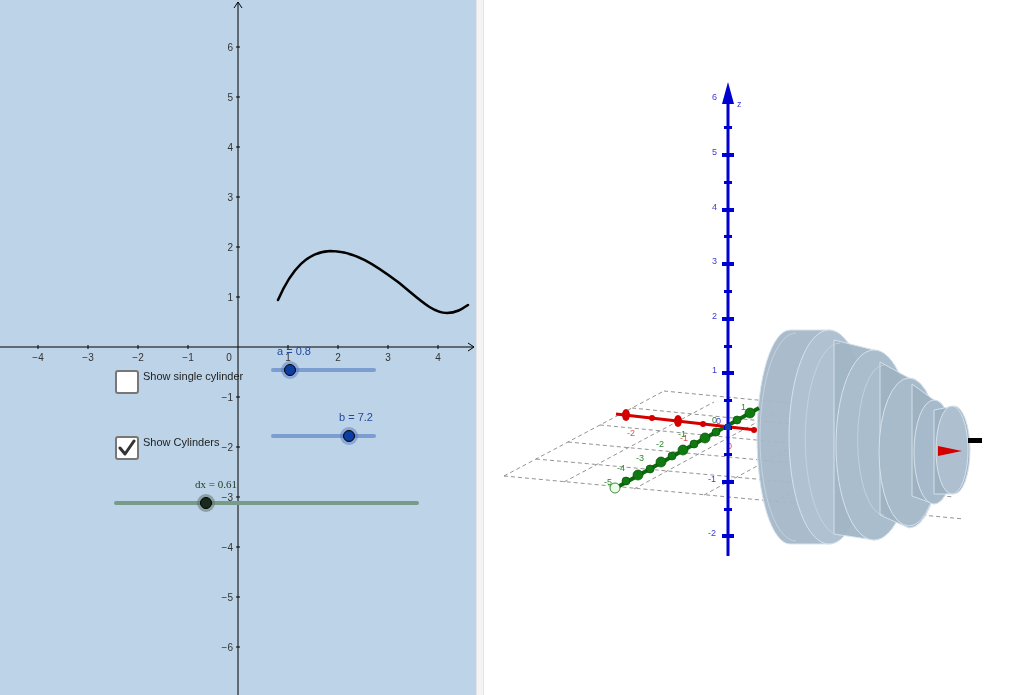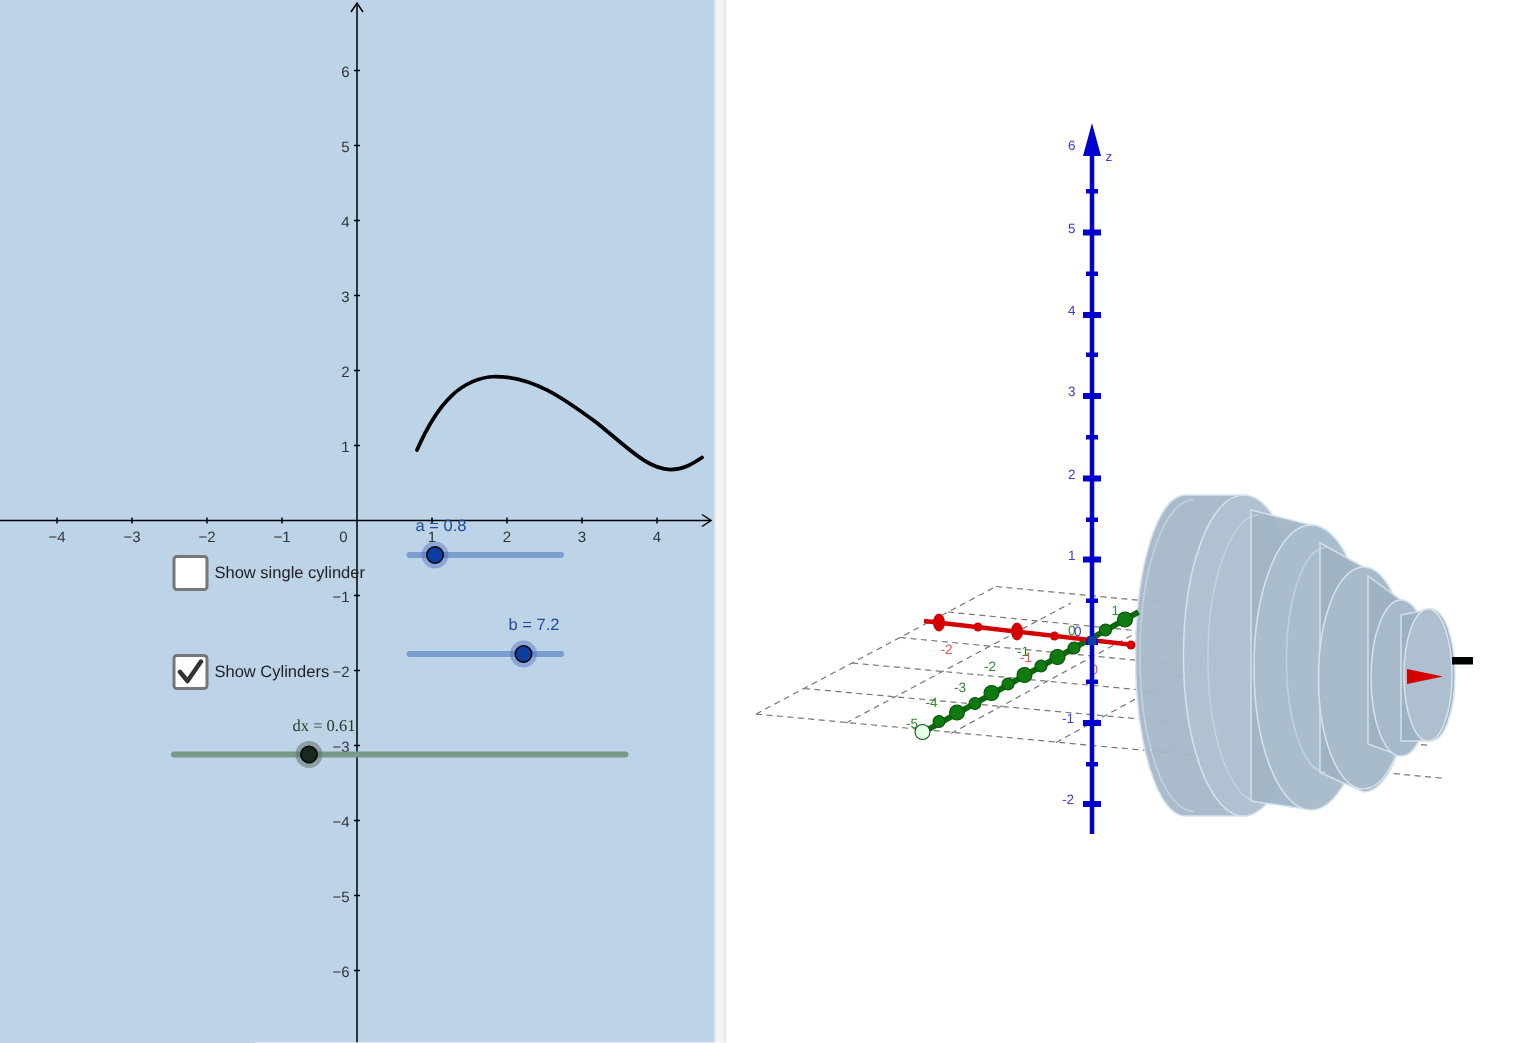--- a/index.html
+++ b/index.html
@@ -2,21 +2,21 @@
 <html><head>
 <meta charset="utf-8">
 <style>
   html, body { margin:0; padding:0; }
   body { width:1024px; height:695px; position:relative; overflow:hidden; background:#ffffff; font-family:"Liberation Sans", sans-serif; }
   #graphics2d { position:absolute; left:0; top:0; width:476px; height:695px; background:#bdd3e7; overflow:hidden; }
   #divider { position:absolute; left:476px; top:0; width:8px; height:695px; background:#f4f4f4; border-left:1px solid #e3e3e3; border-right:1px solid #e3e3e3; box-sizing:border-box; }
   #graphics3d { position:absolute; left:484px; top:0; width:540px; height:695px; background:#ffffff; overflow:hidden; }
   svg { position:absolute; left:0; top:0; }
   .tick-label { font-size:10px; fill:#333; font-family:"Liberation Sans", sans-serif; }
-  .checkbox-row { position:absolute; display:flex; align-items:center; }
+  .checkbox-row { position:absolute; display:flex; }
   .checkbox { width:24px; height:24px; border:2px solid #777; border-radius:3px; background:#fff; box-sizing:border-box; display:flex; align-items:center; justify-content:center; cursor:pointer; }
   .checkbox-label { font-size:11px; color:#222; margin-left:4px; white-space:nowrap; }
   .slider-label { position:absolute; font-size:11px; white-space:nowrap; }
   .slider-track { position:absolute; height:4px; border-radius:2px; }
   .slider-thumb { position:absolute; width:12px; height:12px; border-radius:50%; border:1px solid #000; box-sizing:border-box; }
   .slider-halo { position:absolute; width:18px; height:18px; border-radius:50%; }
   .lbl3d { font-size:9px; font-family:"Liberation Sans", sans-serif; }
 </style>
 </head>
 <body>

